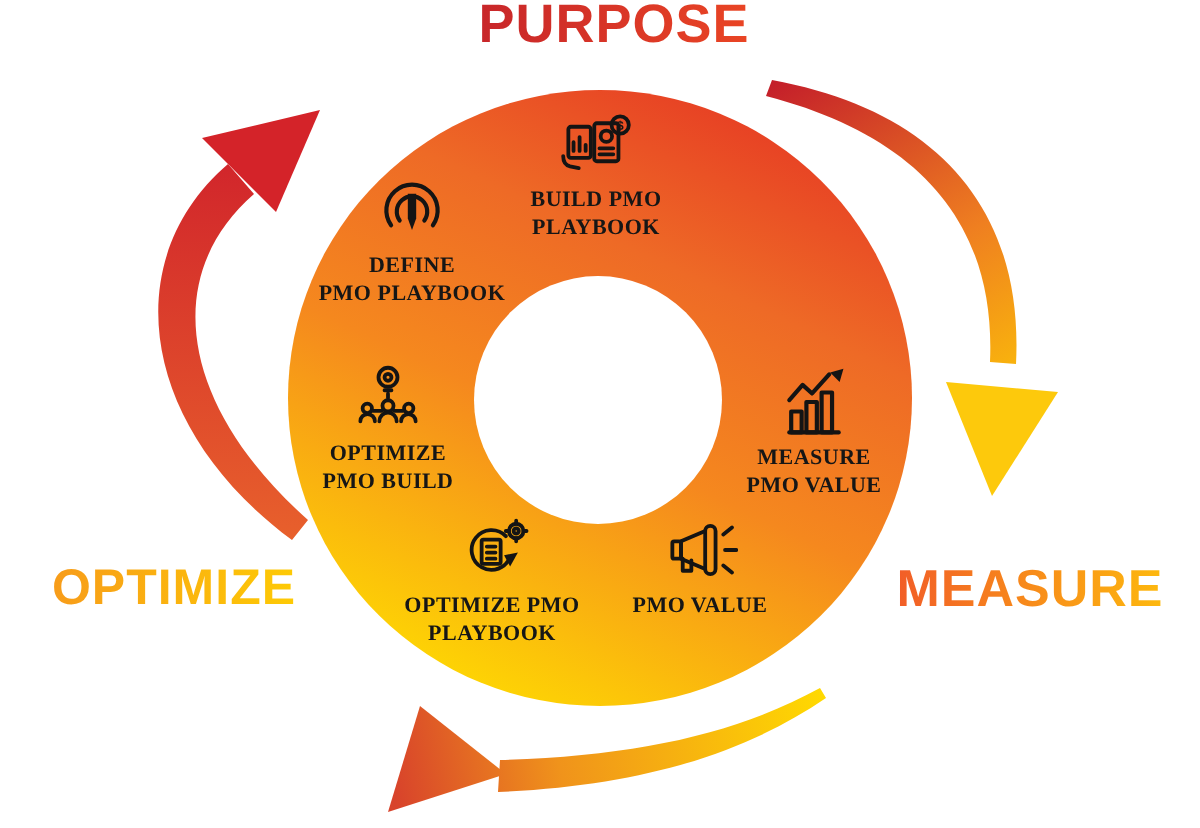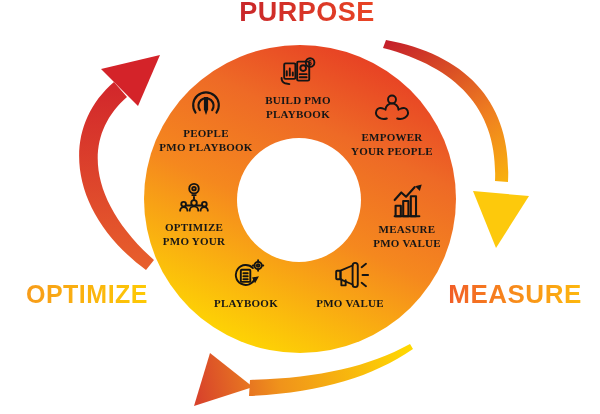--- a/index.html
+++ b/index.html
@@ -80,53 +80,41 @@
   <div class="hole"></div>
 
   <div class="segment seg-define">
     <span class="icn">
       <svg viewBox="0 0 40 40">
         <path d="M9 28 A13.5 13.5 0 1 1 31 28"></path>
         <path d="M13.5 25.5 A8 8 0 1 1 26.5 25.5"></path>
         <path d="M17.8 11.5 h4.4 v13 l-2.2 6 l-2.2 -6 z" fill="#141414" stroke="none"></path>
       </svg>
     </span>
-    <span class="l1">PEOPLE</span>
+    <span class="l1">DEFINE</span>
     <span class="l2">PMO PLAYBOOK</span>
   </div>
 
   <div class="segment seg-build">
     <span class="icn">
       <svg viewBox="0 0 44 40">
         <circle cx="36" cy="9" r="5"></circle>
         <text x="36" y="11.8" text-anchor="middle" font-size="7.5" font-weight="bold" font-family="Liberation Sans, sans-serif" fill="#141414" stroke="none">$</text>
         <rect x="6" y="10" width="13" height="18" rx="1.5"></rect>
         <path d="M9 24 v-5 M12.5 24 v-8 M16 24 v-3.5"></path>
         <rect x="21" y="8" width="14" height="22" rx="1.5"></rect>
         <circle cx="28" cy="15.5" r="3.3"></circle>
         <path d="M24 22.5 h8 M24 26 h8"></path>
         <path d="M3 27 q0 5 4 6 l5 1"></path>
       </svg>
     </span>
     <span class="l1">BUILD PMO</span>
     <span class="l2">PLAYBOOK</span>
   </div>
 
-  <div class="segment seg-empower">
-    <span class="icn">
-      <svg viewBox="0 0 44 40">
-        <circle cx="22" cy="9" r="4.6"></circle>
-        <path d="M14.5 21 a7.5 7.5 0 0 1 15 0"></path>
-        <path d="M13 20 q-7 -3 -9 2 q-2 5 3 8 q4 2.5 9 1"></path>
-        <path d="M31 20 q7 -3 9 2 q2 5 -3 8 q-4 2.5 -9 1"></path>
-      </svg>
-    </span>
-    <span class="l1">EMPOWER</span>
-    <span class="l2">YOUR PEOPLE</span>
-  </div>
 
   <div class="segment seg-measure">
     <span class="icn">
       <svg viewBox="0 0 40 40">
         <path d="M7 36 h26"></path>
         <rect x="8" y="25" width="5.5" height="11"></rect>
         <rect x="16" y="20" width="5.5" height="16"></rect>
         <rect x="24" y="15" width="5.5" height="21"></rect>
         <path d="M7 19 l7 -8 5 4.5 9 -10"></path>
         <polygon points="28.5,4.5 35.5,2.5 33.5,9.5" fill="#141414" stroke="none"></polygon>
@@ -154,39 +142,40 @@
       <svg viewBox="0 0 44 40">
         <path d="M32.5 24 A11.5 11.5 0 1 1 30 12"></path>
         <polygon points="29,23 37,21.5 32.5,29.5" fill="#141414" stroke="none"></polygon>
         <circle cx="36" cy="9" r="4.2"></circle>
         <circle cx="36" cy="9" r="1.5"></circle>
         <path d="M36 3 v1.8 M36 13.2 v1.8 M30 9 h1.8 M40.2 9 h1.8"></path>
         <rect x="16" y="14" width="11" height="14" rx="1"></rect>
         <path d="M19 18 h5 M19 21.5 h5 M19 25 h5"></path>
       </svg>
     </span>
+    <span class="l1">OPTIMIZE PMO</span>
     <span class="l2">PLAYBOOK</span>
   </div>
 
   <div class="segment seg-optteam">
     <span class="icn">
       <svg viewBox="0 0 44 40">
         <circle cx="22" cy="8" r="5.5"></circle>
         <circle cx="22" cy="8" r="2"></circle>
         <path d="M20 15.5 h4 M22 17.5 v2.5"></path>
         <circle cx="22" cy="24.5" r="3.2"></circle>
         <path d="M17 33.5 a5 5 0 0 1 10 0"></path>
         <circle cx="10" cy="26" r="2.7"></circle>
         <path d="M6 33.5 a4.2 4.2 0 0 1 8.4 0"></path>
         <circle cx="34" cy="26" r="2.7"></circle>
         <path d="M29.6 33.5 a4.2 4.2 0 0 1 8.4 0"></path>
         <path d="M13.5 27.5 h5 M25.5 27.5 h5"></path>
       </svg>
     </span>
     <span class="l1">OPTIMIZE</span>
-    <span class="l2">PMO YOUR</span>
+    <span class="l2">PMO BUILD</span>
   </div>
 
   <div class="title t-purpose">PURPOSE</div>
   <div class="title t-optimize">OPTIMIZE</div>
   <div class="title t-measure">MEASURE</div>
 
 </div>
 
 </body></html>

